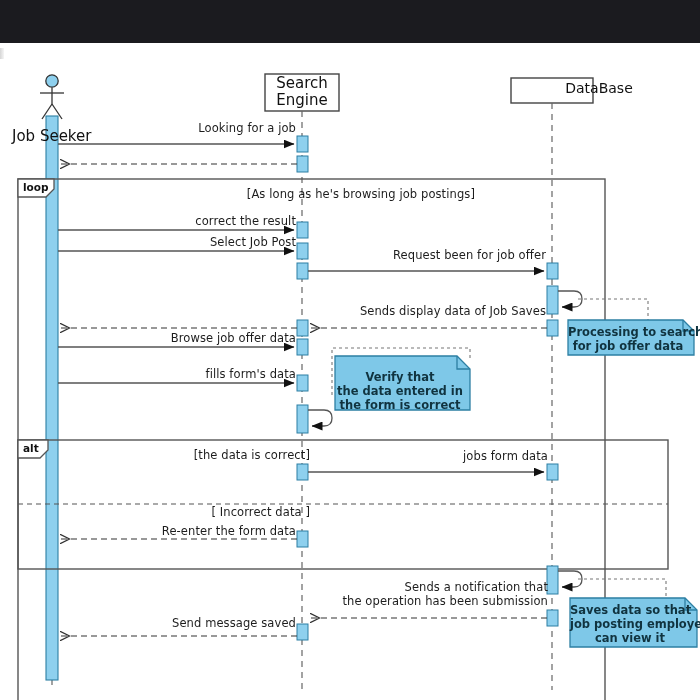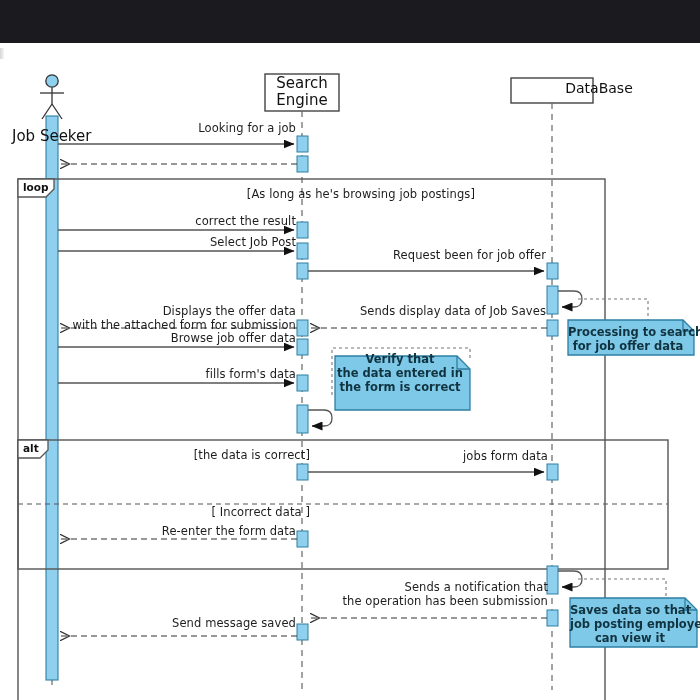--- a/index.html
+++ b/index.html
@@ -125,32 +125,30 @@
 
   <div class="fraglbl" style="left:23px;top:442px;">alt</div>
   <div class="lbl" style="left:50px;top:449px;width:260px;">[the data is correct]</div>
   <div class="lbl" style="left:50px;top:506px;width:260px;">[ Incorrect data ]</div>
 
   <div class="lbl" style="left:60px;top:122px;width:236px;">Looking for a job</div>
   <div class="lbl" style="left:60px;top:215px;width:236px;">correct the result</div>
   <div class="lbl" style="left:60px;top:236px;width:236px;">Select Job Post</div>
   <div class="lbl" style="left:310px;top:249px;width:236px;">Request been for job offer</div>
   <div class="lbl" style="left:310px;top:305px;width:236px;">Sends display data of Job Saves</div>
-  <div class="lbl" style="left:50px;top:305px;width:246px;">Displays the offer data
-with the attached form for submission</div>
   <div class="lbl" style="left:60px;top:332px;width:236px;">Browse job offer data</div>
   <div class="lbl" style="left:60px;top:368px;width:236px;">fills form's data</div>
   <div class="lbl" style="left:312px;top:450px;width:236px;">jobs form data</div>
   <div class="lbl" style="left:60px;top:525px;width:236px;">Re-enter the form data</div>
   <div class="lbl" style="left:308px;top:581px;width:240px;">Sends a notification that
 the operation has been submission</div>
   <div class="lbl" style="left:60px;top:617px;width:236px;">Send message saved</div>
 
   <div class="notetxt" style="left:568px;top:325px;width:120px;">Processing to search
 for job offer data</div>
-  <div class="notetxt" style="left:336px;top:352px;width:128px;">Verify that
+  <div class="notetxt" style="left:336px;top:370px;width:128px;">Verify that
 the data entered in
 the form is correct</div>
   <div class="notetxt" style="left:570px;top:603px;width:120px;">Saves data so that
 job posting employees
 can view it</div>
 
 </div>
 
 </body></html>

